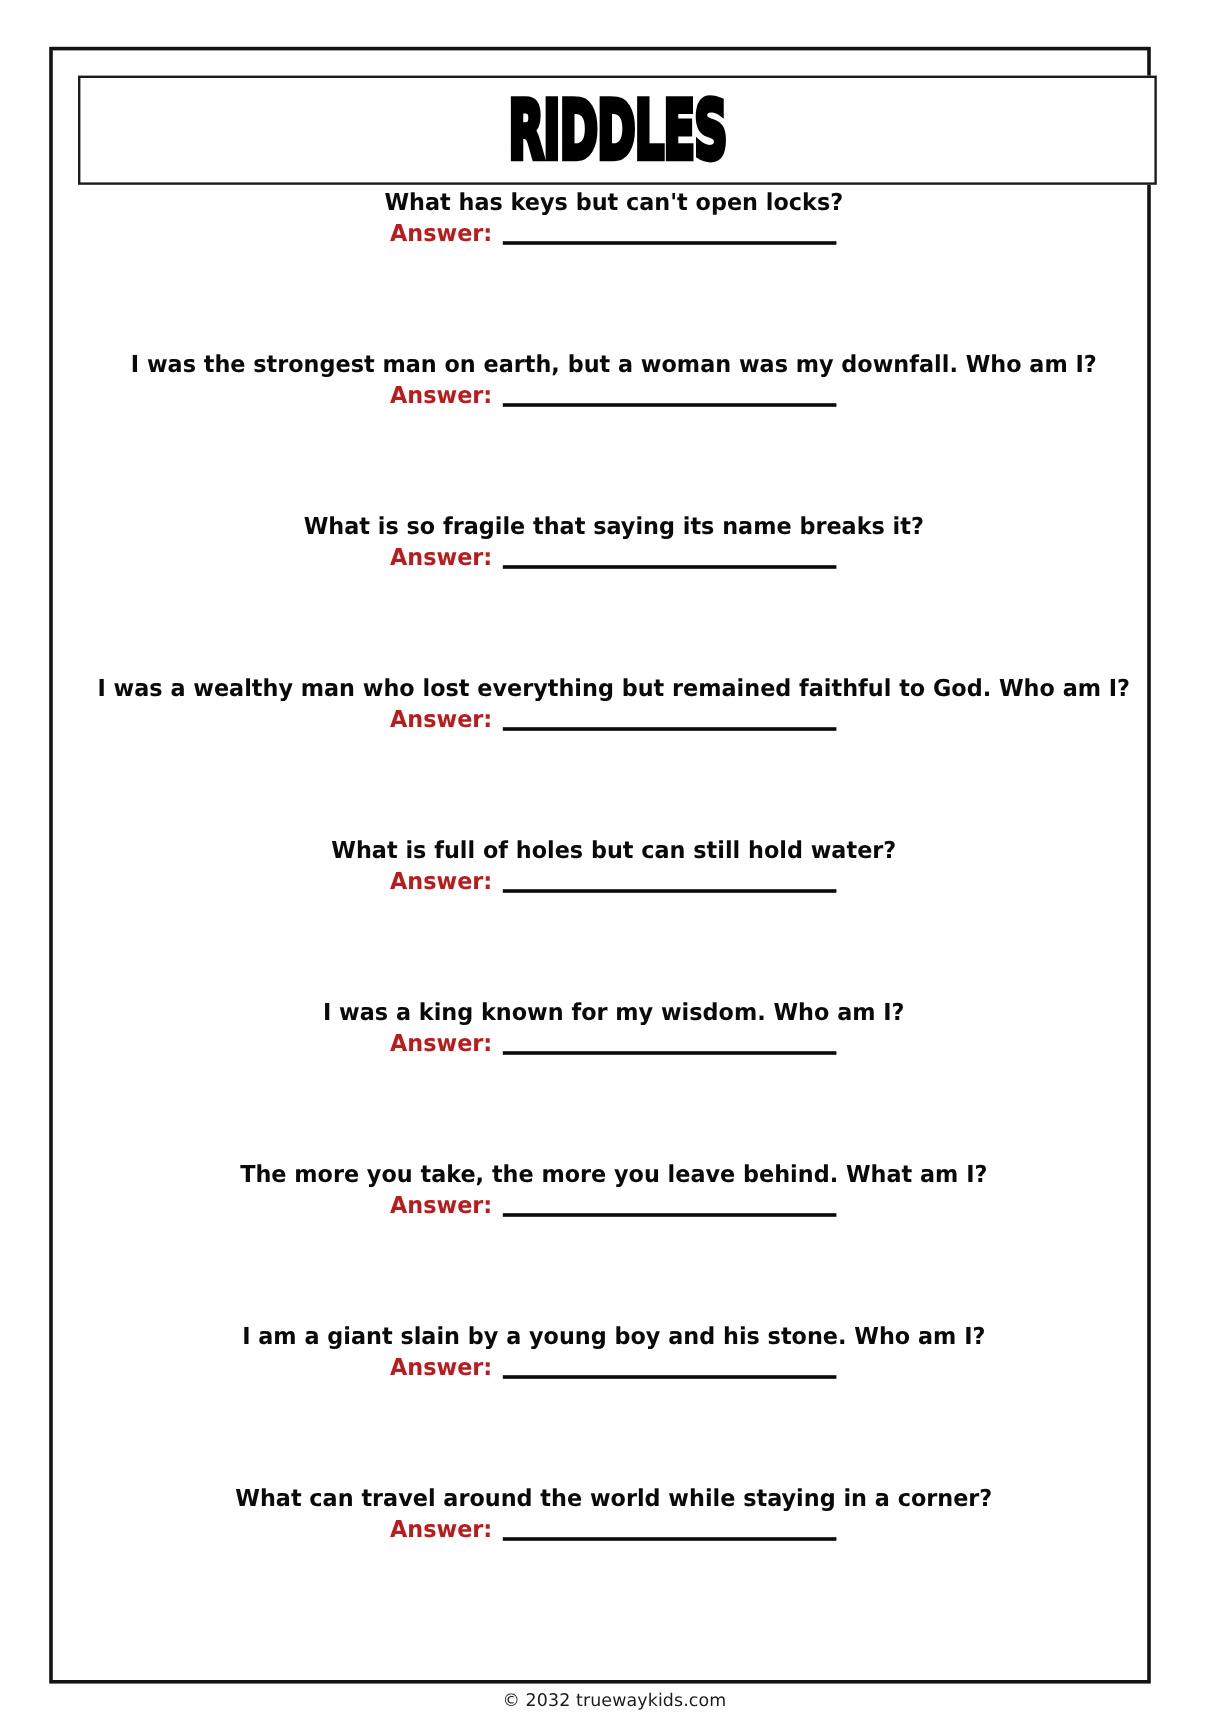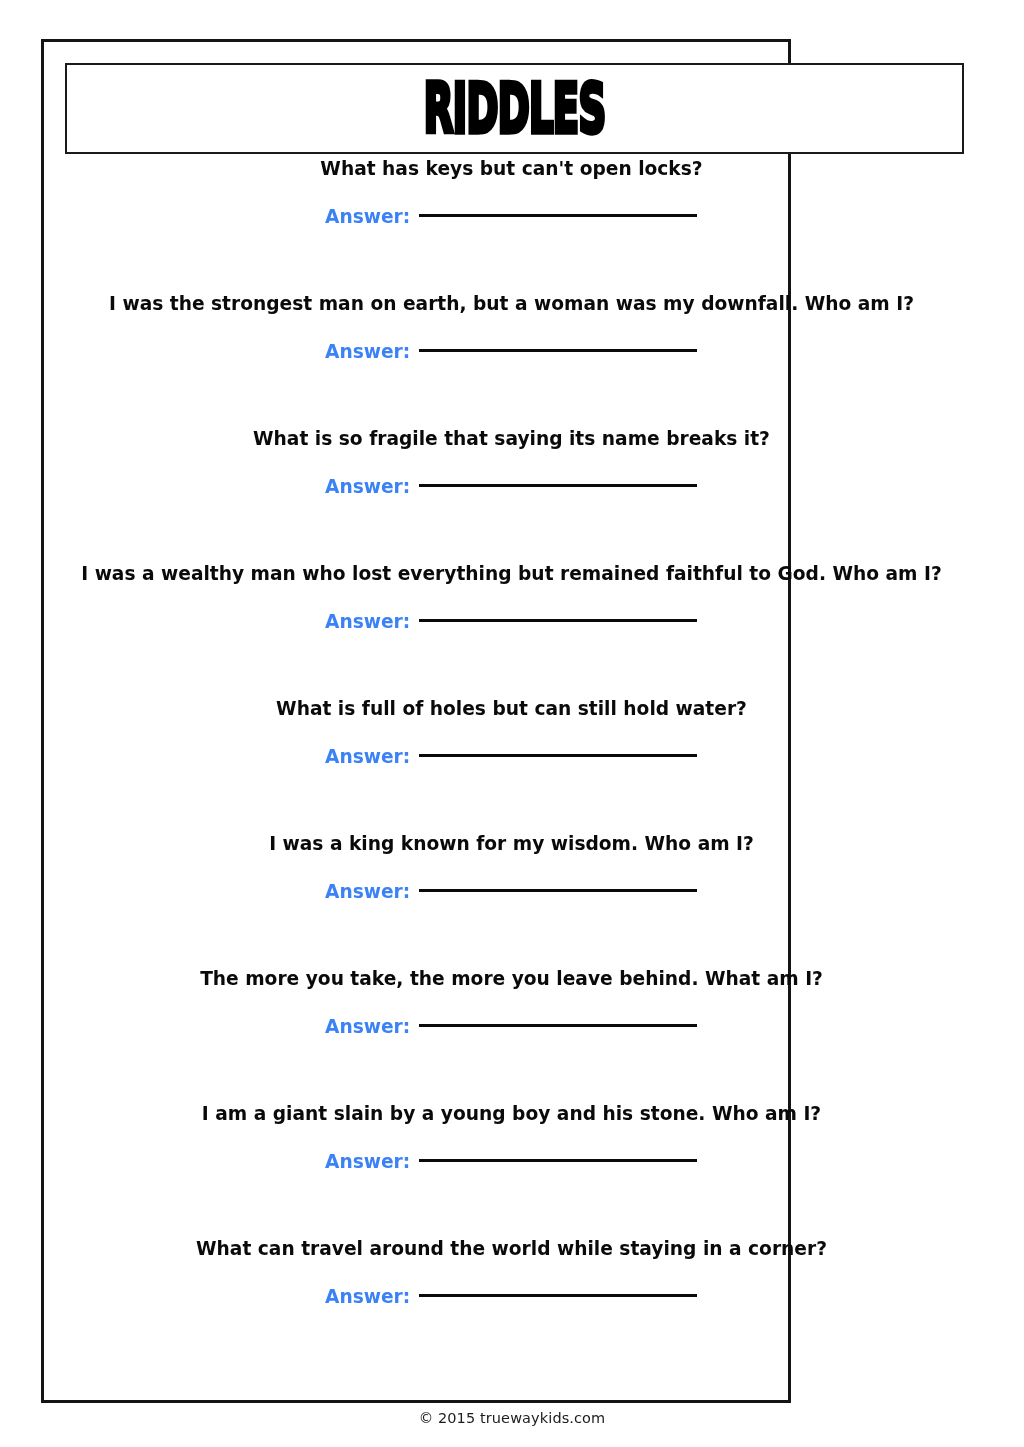--- a/index.html
+++ b/index.html
@@ -13,21 +13,21 @@
     position: relative;
     font-family: "Liberation Sans", sans-serif;
     -webkit-font-smoothing: antialiased;
   }
 
   
   .page-border {
     position: absolute;
     left: 41px;
     top: 39px;
-    width: 750px;
+    width: 918px;
     height: 1364px;
     border: 3px solid #141414;
     box-sizing: border-box;
     background: #ffffff;
   }
 
   
   .title-box {
     position: absolute;
     left: 21px;
@@ -71,30 +71,29 @@
     font-family: "DejaVu Sans", sans-serif;
     font-weight: 700;
     font-size: 19.5px;
     line-height: 26px;
     color: #0a0a0a;
     white-space: nowrap;
     transform: scaleX(0.955);
     transform-origin: center center;
   }
   .riddle-answer {
-    margin-top: 22px;
     padding-left: 281px;
     font-family: "DejaVu Sans", sans-serif;
     font-weight: 700;
     font-size: 19.5px;
     line-height: 26px;
-    color: #3b82f6;
+    color: #b91c1c;
     white-space: nowrap;
     display: flex;
-    align-items: center;
+    align-items: flex-end;
   }
   .answer-label {
     transform: scaleX(0.955);
     transform-origin: left center;
     display: inline-block;
   }
   .answer-line {
     display: inline-block;
     width: 278px;
     height: 0;
@@ -196,13 +195,13 @@
       <div class="riddle-question">What can travel around the world while staying in a corner?</div>
       <div class="riddle-answer">
         <span class="answer-label">Answer:</span>
         <span class="answer-line"></span>
       </div>
     </div>
 
   </div>
 </div>
 
-<div class="footer">© 2015 truewaykids.com</div>
+<div class="footer">© 2032 truewaykids.com</div>
 
 </body></html>

